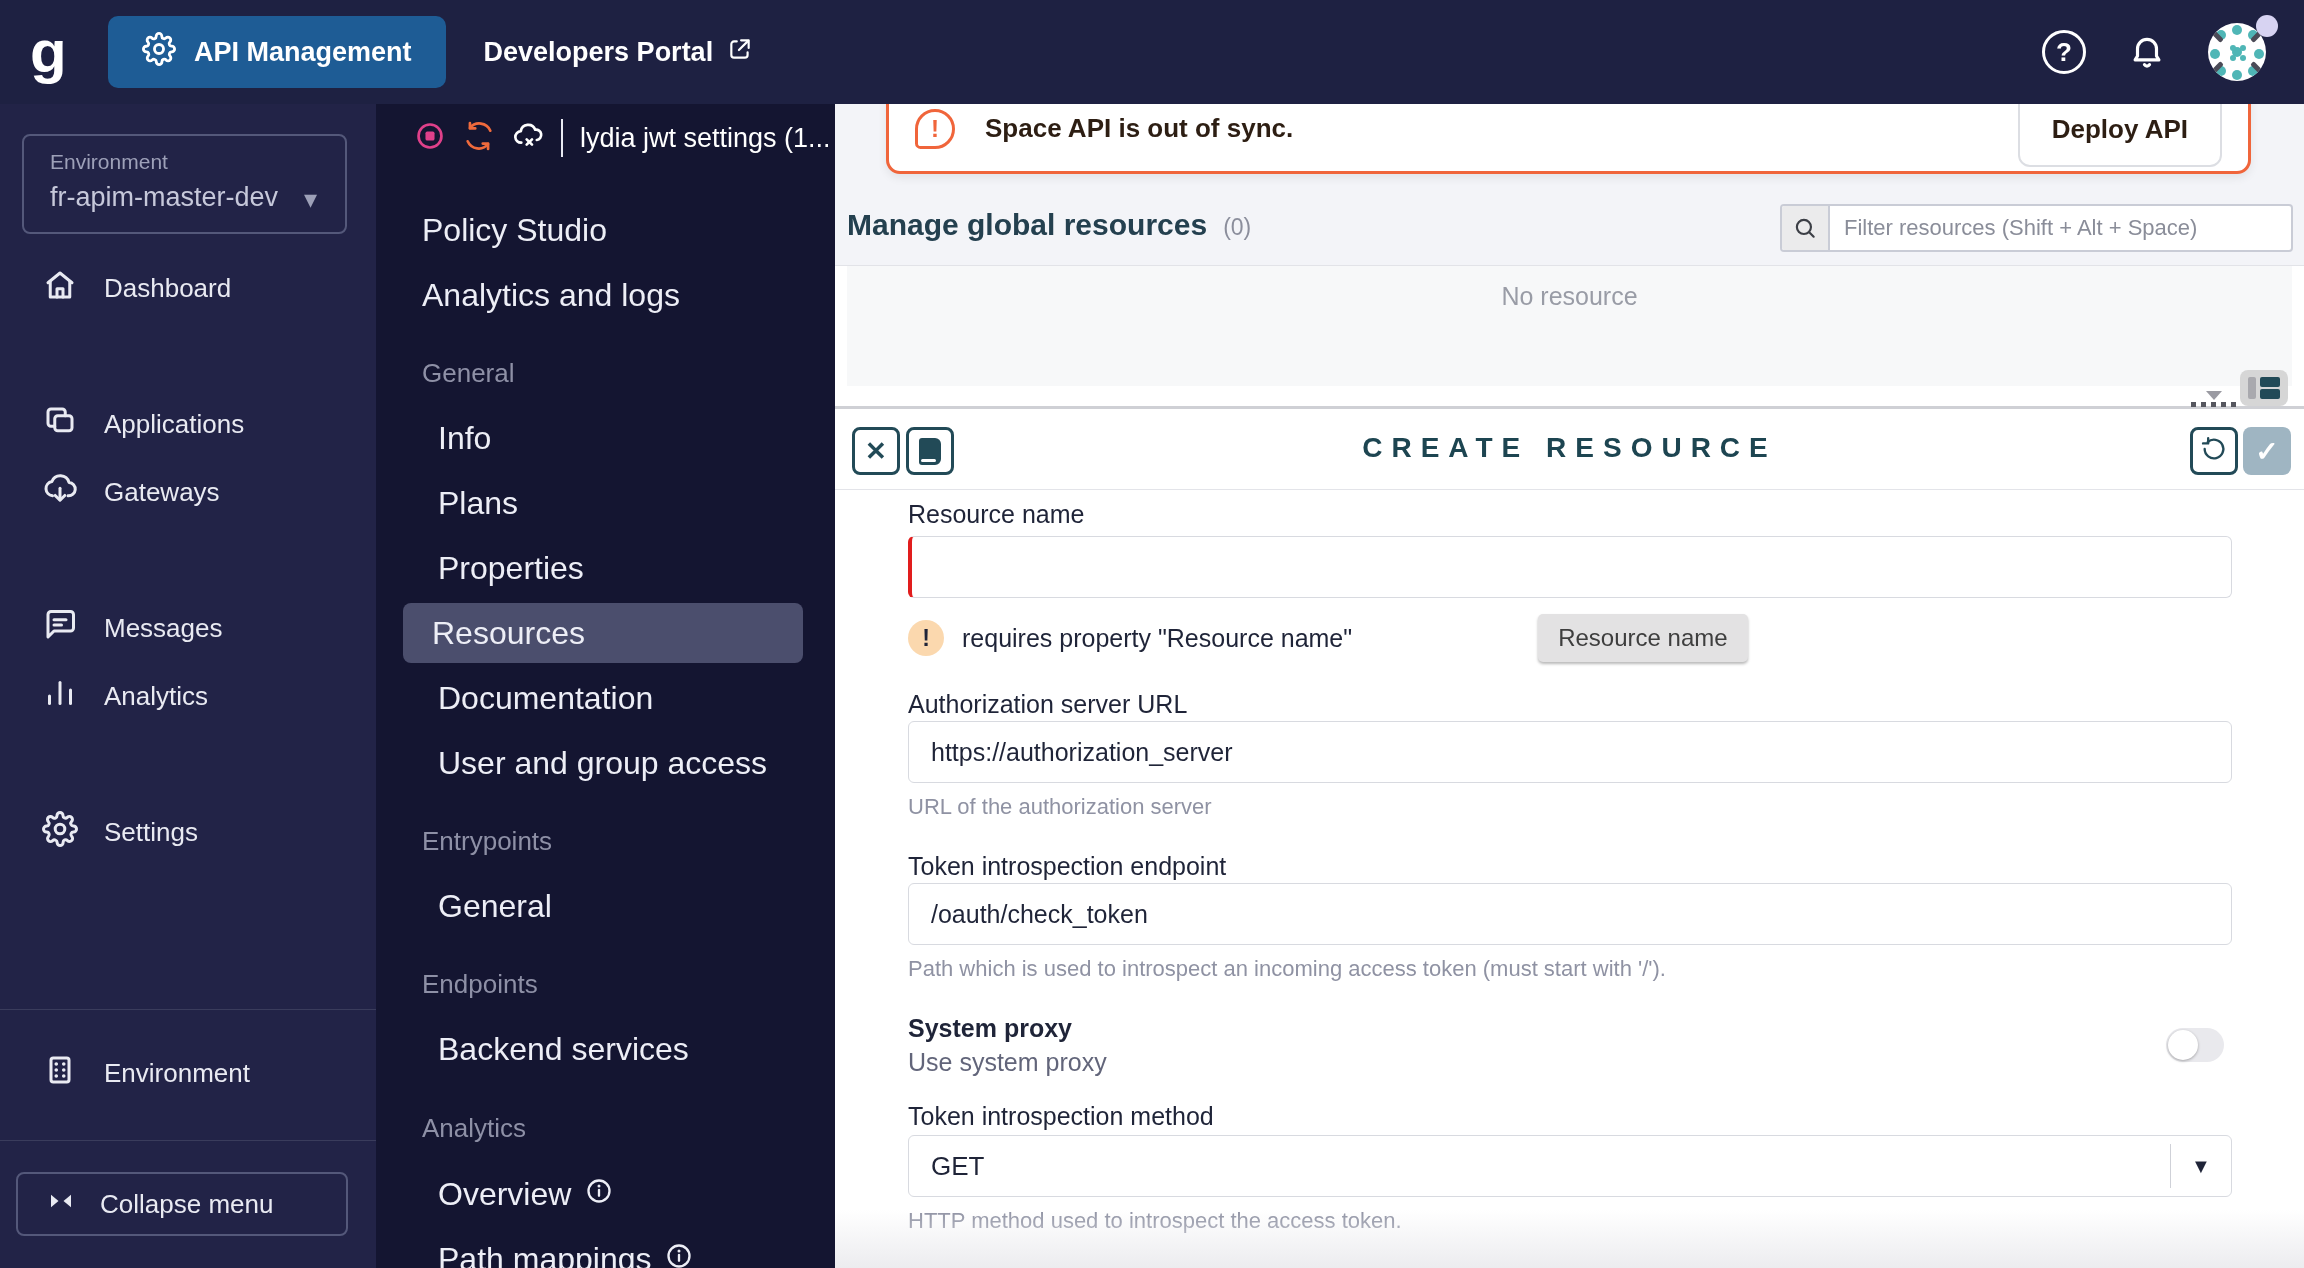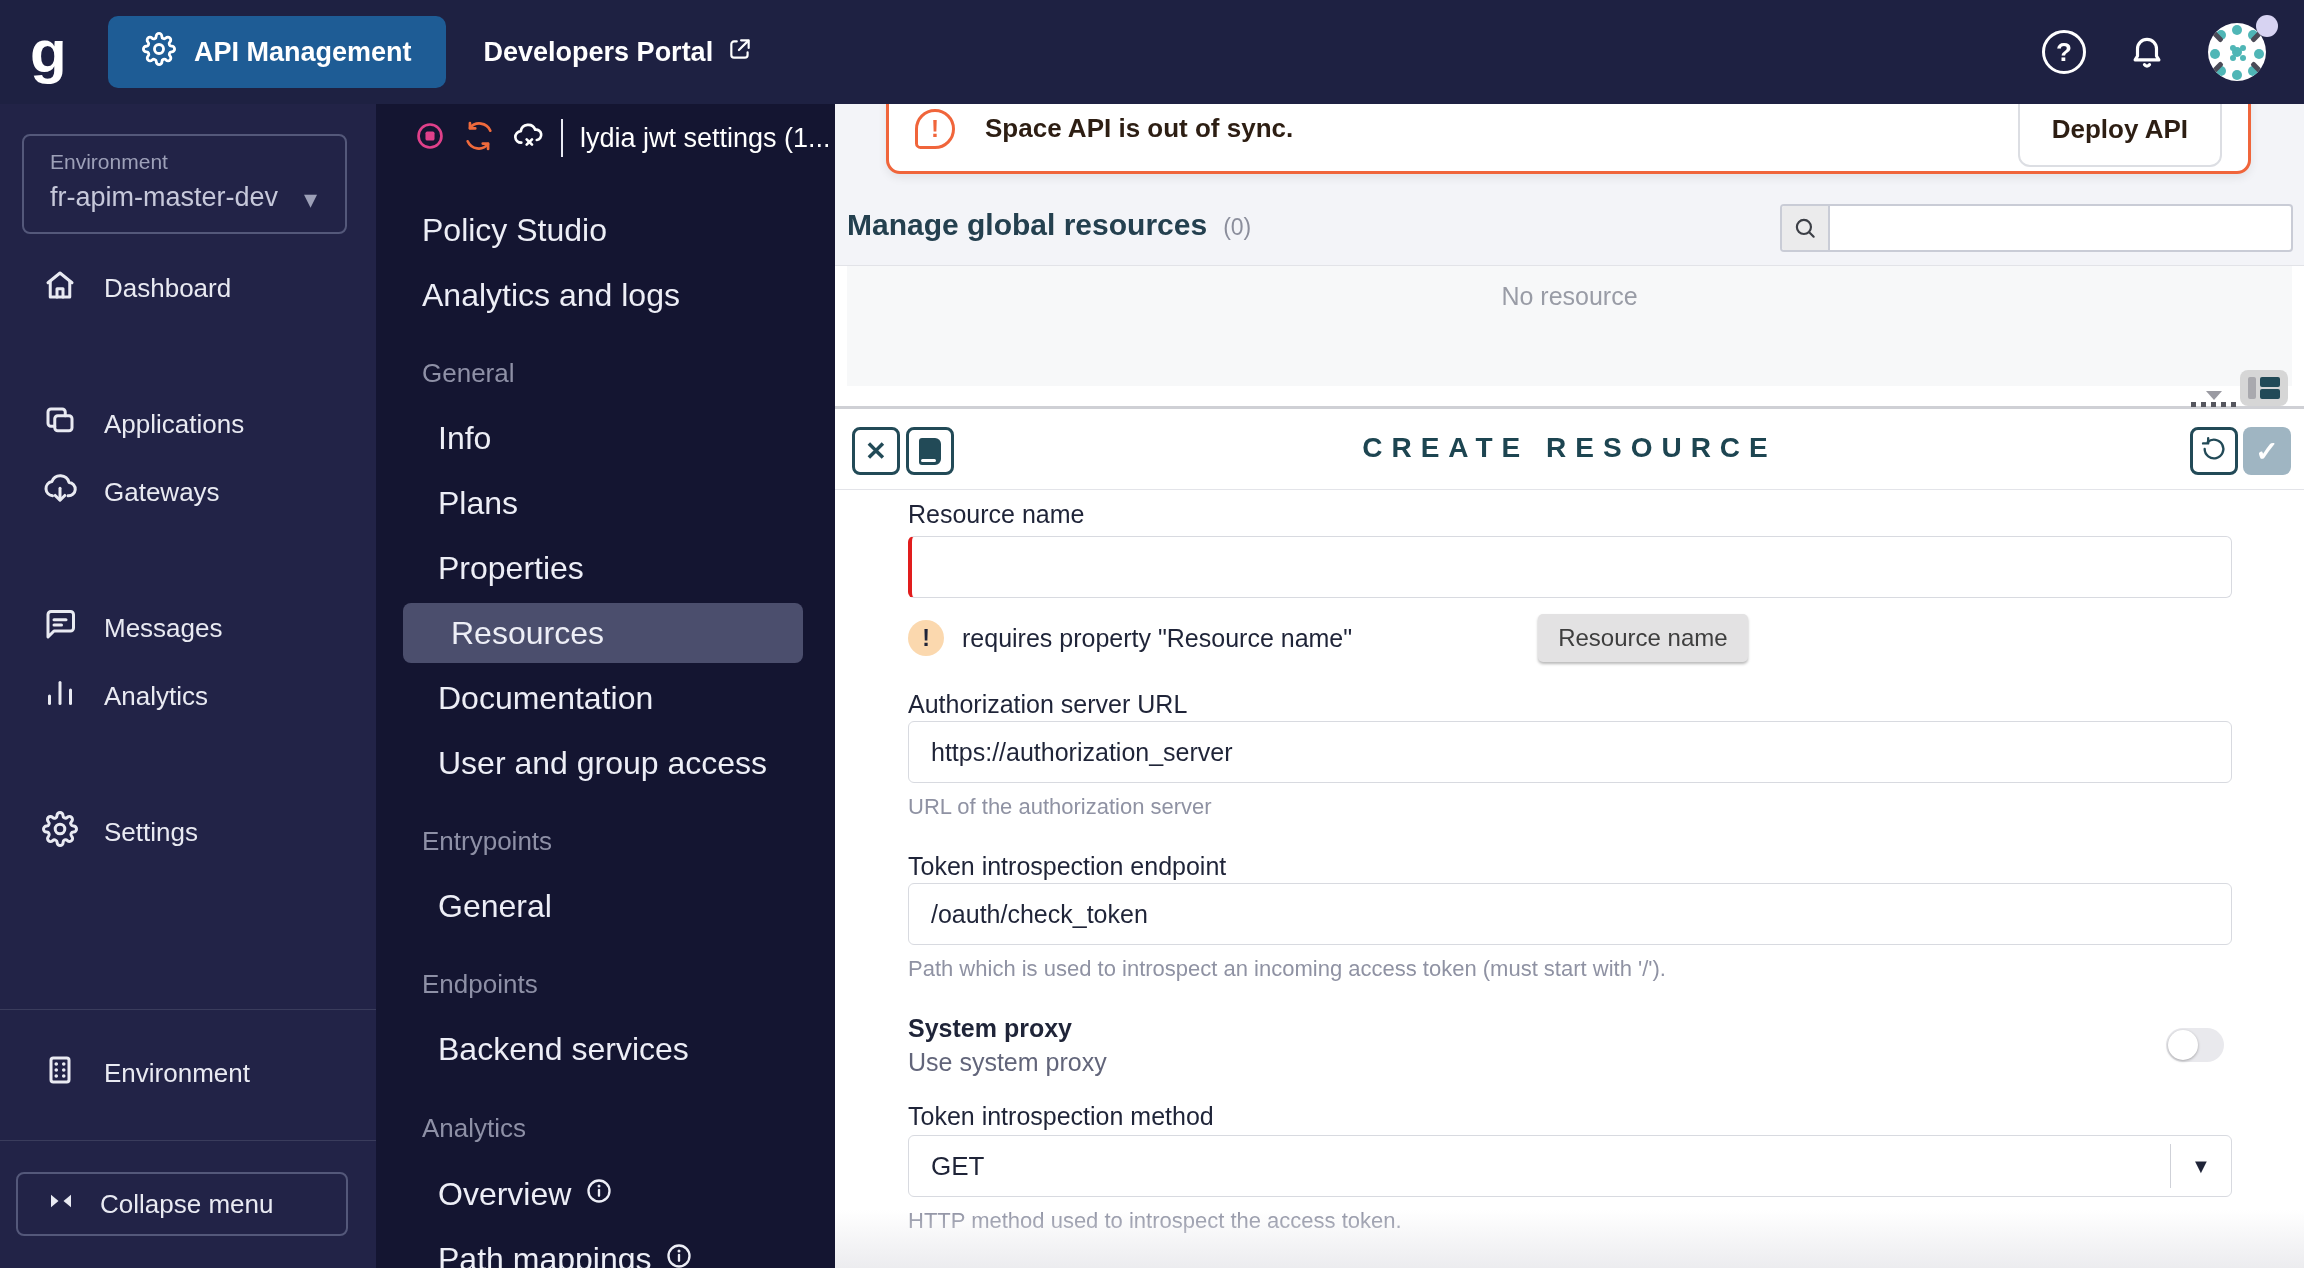--- a/index.html
+++ b/index.html
@@ -55,21 +55,21 @@
   .submenu{position:absolute;top:104px;left:376px;width:459px;bottom:0;background:#141531;overflow:hidden;}
   .sub-head{position:absolute;top:10px;left:38px;right:6px;height:48px;display:flex;align-items:center;gap:17px;}
   .sub-head svg{width:32px;height:32px;flex:none;}
   .vsep{width:2px;height:38px;background:#e8e9f2;flex:none;}
   .sub-title{font-size:27px;color:#fff;white-space:nowrap;overflow:hidden;}
   .sub-item{position:absolute;left:46px;height:40px;display:flex;align-items:center;gap:14px;
             font-size:32px;color:#edeef6;cursor:pointer;white-space:nowrap;}
   .sub-item.indent{left:62px;}
   .sub-item svg{width:28px;height:28px;}
   .sub-sec{position:absolute;left:46px;height:40px;display:flex;align-items:center;font-size:26px;color:#8e90a6;}
-  .sub-item.sel{left:27px;width:400px;height:60px;padding-left:48px;background:#4b4e6d;border-radius:8px;box-sizing:border-box;}
+  .sub-item.sel{left:27px;width:400px;height:60px;padding-left:29px;background:#4b4e6d;border-radius:8px;box-sizing:border-box;}
 
   
   .main{position:absolute;top:104px;left:835px;right:0;bottom:0;background:#fff;overflow:hidden;}
   .topstrip{position:absolute;top:0;left:0;right:0;height:161px;background:#f3f4f8;}
   .alert{position:absolute;left:51px;right:53px;top:-44px;height:114px;background:#fff;border:3px solid #f0653b;
          border-radius:14px;box-sizing:border-box;box-shadow:0 4px 10px rgba(0,0,0,.07);}
   .alert-ic{position:absolute;left:26px;top:46px;width:40px;height:40px;border:3px solid #f0653b;
             border-radius:50% 50% 50% 14%;box-sizing:border-box;color:#f0653b;font-weight:700;font-size:24px;
             display:flex;align-items:center;justify-content:center;}
   .alert-text{position:absolute;left:96px;top:50px;font-size:26px;font-weight:700;color:#2d1e13;}
@@ -367,20 +367,21 @@
       <span class="res-count">(0)</span>
     </div>
 
     <div class="filter">
       <div class="filter-lead">
         <svg viewBox="0 0 24 24" class="ic" style="color:#3c3f46">
             <circle cx="11" cy="11" r="6.5"></circle>
             <path d="m15.9 15.9 4.1 4.1"></path>
           </svg>
       </div>
+      <input type="text" placeholder="Filter resources (Shift + Alt + Space)" style="">
     </div>
 
     <div class="div1"></div>
     <div class="empty"><span>No resource</span></div>
 
     <div class="paneltab">
       <span>
         <i class="pt-bar"></i><i class="pt-r1"></i><i class="pt-r2"></i>
       </span>
     </div>

